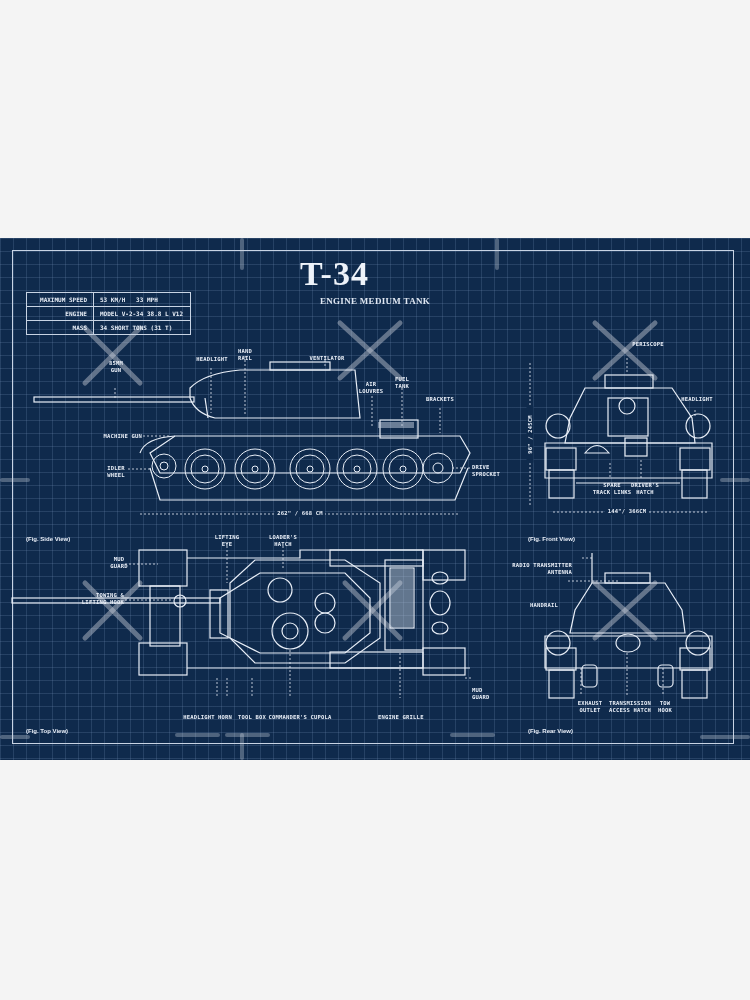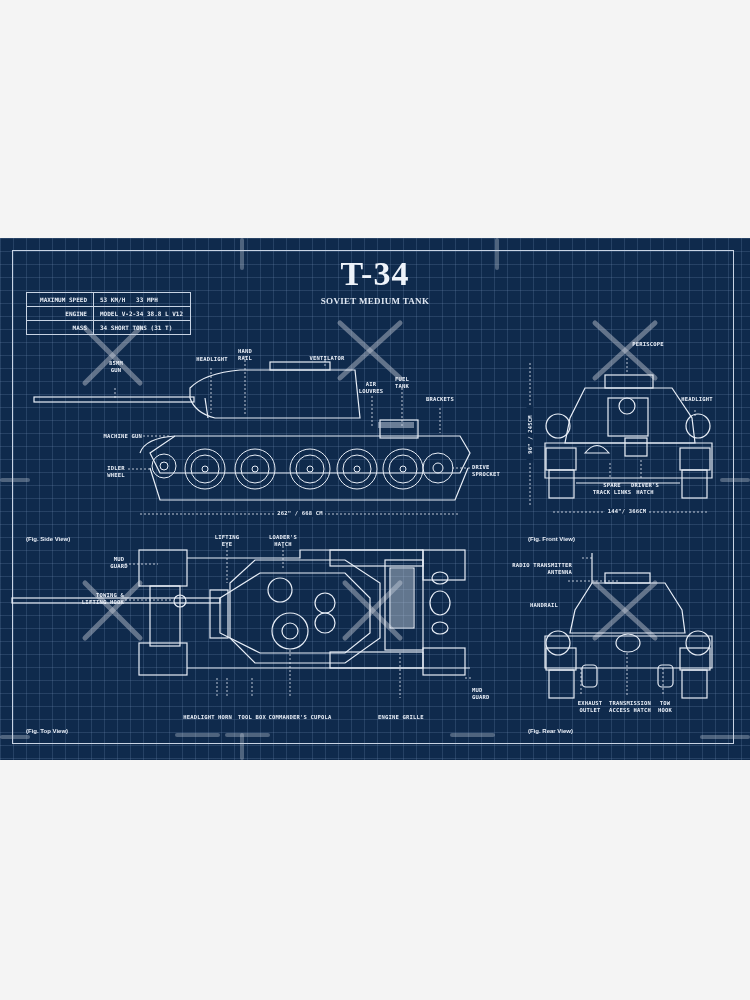--- a/index.html
+++ b/index.html
@@ -8,21 +8,21 @@
   .grid{position:absolute;inset:0;
     background-image:
       linear-gradient(rgba(120,150,190,0.22) 1px, transparent 1px),
       linear-gradient(90deg, rgba(120,150,190,0.22) 1px, transparent 1px);
     background-size:13px 13px;}
   .frame{position:absolute;left:12px;top:12px;width:722px;height:494px;border:1.5px solid #c8d3e3;box-sizing:border-box;}
   .mark{position:absolute;background:rgba(200,210,220,0.35);border-radius:3px;}
   .txt{position:absolute;color:#e8eef7;font-family:"DejaVu Sans Mono",monospace;font-weight:bold;font-size:5.5px;line-height:7px;text-align:center;letter-spacing:0.2px;white-space:nowrap;}
   .txt.l{text-align:left}.txt.r{text-align:right}
   .fig{position:absolute;color:#e8eef7;font-family:"Liberation Sans",sans-serif;font-weight:bold;font-size:6px;}
-  .title{position:absolute;left:300px;top:18px;width:150px;text-align:center;color:#eef3fa;font-family:"Liberation Serif",serif;font-weight:bold;font-size:34px;line-height:36px;letter-spacing:1px;}
+  .title{position:absolute;left:300px;top:18px;width:150px;text-align:left;color:#eef3fa;font-family:"Liberation Serif",serif;font-weight:bold;font-size:34px;line-height:36px;letter-spacing:1px;}
   .subtitle{position:absolute;left:290px;top:58px;width:170px;text-align:center;color:#dfe7f2;font-family:"Liberation Serif",serif;font-weight:bold;font-size:9px;letter-spacing:0.3px;}
   table.specs{position:absolute;left:26px;top:54px;border-collapse:collapse;}
   table.specs td{border:1px solid #c8d3e3;color:#e8eef7;font-family:"DejaVu Sans Mono",monospace;font-weight:bold;font-size:6px;padding:3px 6px;height:7px;white-space:nowrap;}
   table.specs td.k{text-align:right;width:54px}
   table.specs td.v{text-align:left;width:84px}
   svg.draw{position:absolute;left:0;top:0;}
 </style>
 </head>
 <body>
 
@@ -180,21 +180,21 @@
         <line x1="581" y1="430" x2="581" y2="458"></line>
         <line x1="627" y1="415" x2="627" y2="458"></line>
         <line x1="663" y1="430" x2="663" y2="458"></line>
       </g>
     </g>
     <rect x="378" y="184" width="36" height="6" fill="rgba(200,210,225,0.5)"></rect>
     <rect x="391" y="331" width="22" height="58" fill="rgba(200,210,225,0.45)"></rect>
   </svg>
 
   <div class="title">T-34</div>
-  <div class="subtitle">SOVIET MEDIUM TANK</div>
+  <div class="subtitle">ENGINE MEDIUM TANK</div>
 
   <table class="specs">
     <tbody>
         <tr>
           <td class="k">MAXIMUM SPEED</td>
           <td class="v" style="white-space:pre">53 KM/H   33 MPH</td>
         </tr>
     <tr>
           <td class="k">ENGINE</td>
           <td class="v">MODEL V-2-34 38.8 L V12</td>

